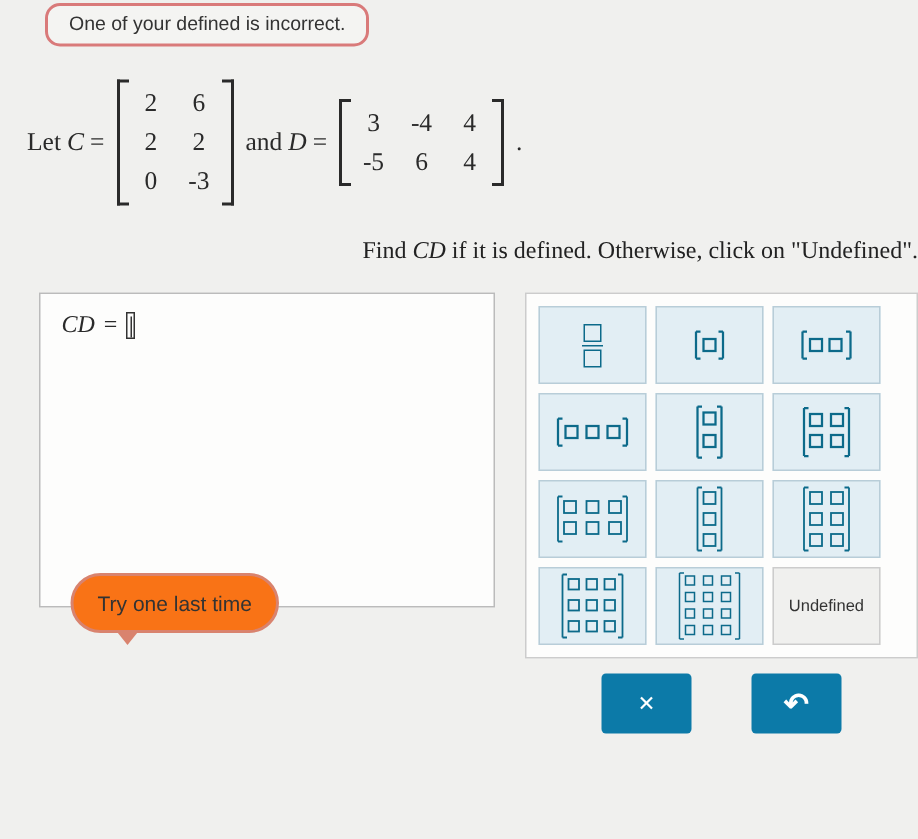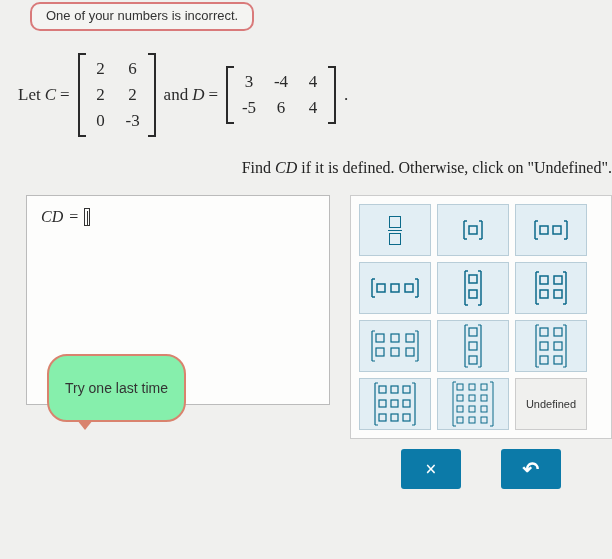--- a/index.html
+++ b/index.html
@@ -95,24 +95,24 @@
     height: 14px;
     background: #333;
     position: absolute;
     left: 2px;
     top: 2px;
   }
   .try-bubble {
     position: absolute;
     left: 20px;
     bottom: -18px;
-    background: #86efac;
+    background: #f97316;
     border: 2px solid #d9836e;
     border-radius: 20px;
-    padding: 24px 16px;
+    padding: 10px 16px;
     font-family: Verdana, Arial, sans-serif;
     font-size: 14px;
     color: #333;
   }
   .try-bubble::after {
     content: "";
     position: absolute;
     bottom: -10px;
     left: 28px;
     width: 0;
@@ -178,21 +178,21 @@
   }
   .frac .n, .frac .d {
     width: 12px; height: 12px; border: 1px solid #0c6a8a;
   }
   .frac .bar { width: 14px; height: 1px; background: #0c6a8a; margin: 2px 0; }
 </style>
 </head>
 <body>
 
 <div class="feedback-container">
-  <div class="feedback-bubble">One of your numbers is incorrect.</div>
+  <div class="feedback-bubble">One of your defined is incorrect.</div>
 </div>
 
 <div class="problem">
   <span>Let</span>
   <span style="font-style:italic">C</span>
   <span>=</span>
   <span class="matrix-wrap">
     <span class="bracket left"></span>
     <span class="matrix-grid m3x2">
       <span class="mcell">2</span>

